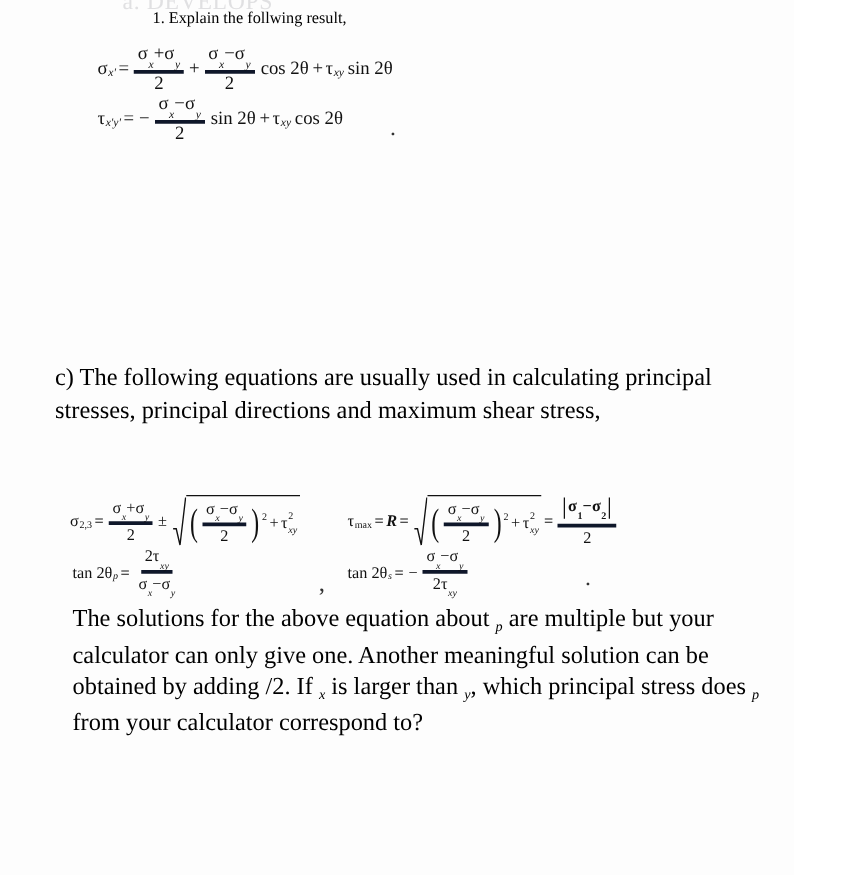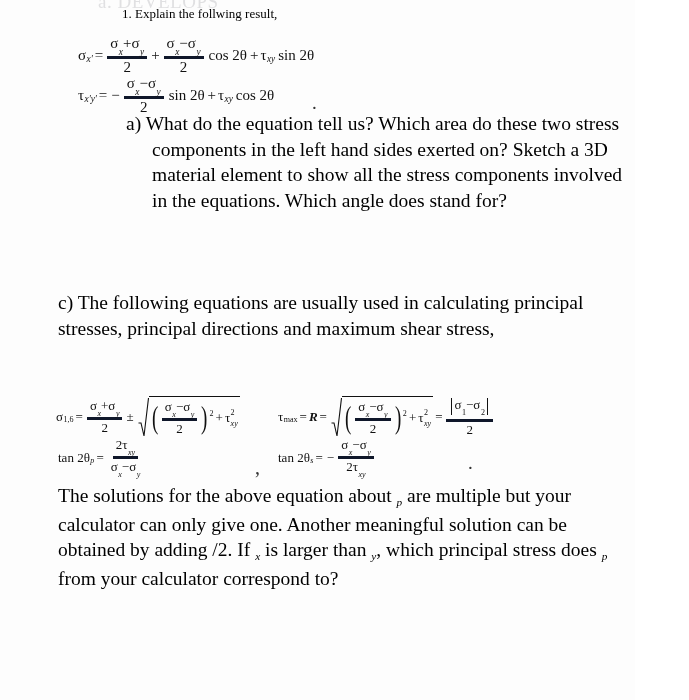--- a/index.html
+++ b/index.html
@@ -142,20 +142,21 @@
     display: inline-block;
     width: 1px;
     background: #111;
     align-self: stretch;
     margin: 0 2px;
     min-height: 1.25em;
   }
   .absgrp {
     display: inline-flex;
     align-items: flex-start;
+    font-weight: bold;
   }
 
   
   .para {
     position: absolute;
     font-size: 19.5px;
     line-height: 25.6px;
     text-align: left;
   }
   .hang {
@@ -223,29 +224,28 @@
       <span class="fn">sin 2θ</span>
       <span class="op">+</span>
       <span>τ</span>
         <span class="sub">xy</span>
       <span class="fn">cos 2θ</span>
     </span>
   </div>
 
   <div class="stray" style="top:92px; left:312px;">.</div>
 
-  <div class="para hang" style="top:111px; left:126px; width:480px;">a) What do the equation tell us?  Which area do these two stress components in the left hand sides exerted on?  Sketch a 3D material element to show all the stress components involved in the equations. Which angle does stand for?</div>
-
-
-  <div class="para" style="top:290px; left:58px; width:560px;">c) The following equations are usually used in calculating principal stresses, principal directions and maximum shear stress,</div>
+
+
+  <div class="para" style="top:290px; left:44px; width:560px;">c) The following equations are usually used in calculating principal stresses, principal directions and maximum shear stress,</div>
 
   <div class="eq" style="top:396px; left:56px; font-size:13px;">
     <span class="mrow">
       <span>σ</span>
-        <span class="sub" style="font-style:normal;">1,6</span>
+        <span class="sub" style="font-style:normal;">2,3</span>
       <span class="op">=</span>
       <span class="frac">
         <span class="num"><span>σ</span><span class="sub">x</span><span>+</span><span>σ</span><span class="sub">y</span></span>
         <span class="den">2</span>
       </span>
       <span class="op">±</span>
       <span class="sqrt">
         <span class="radsign">
           <svg width="11" height="42" viewBox="0 0 11 42" aria-hidden="true">
             <path d="M0.5 27 L3 27 L6 40 L10.5 2" stroke="#111" stroke-width="1.1" fill="none" stroke-linejoin="miter"></path>

